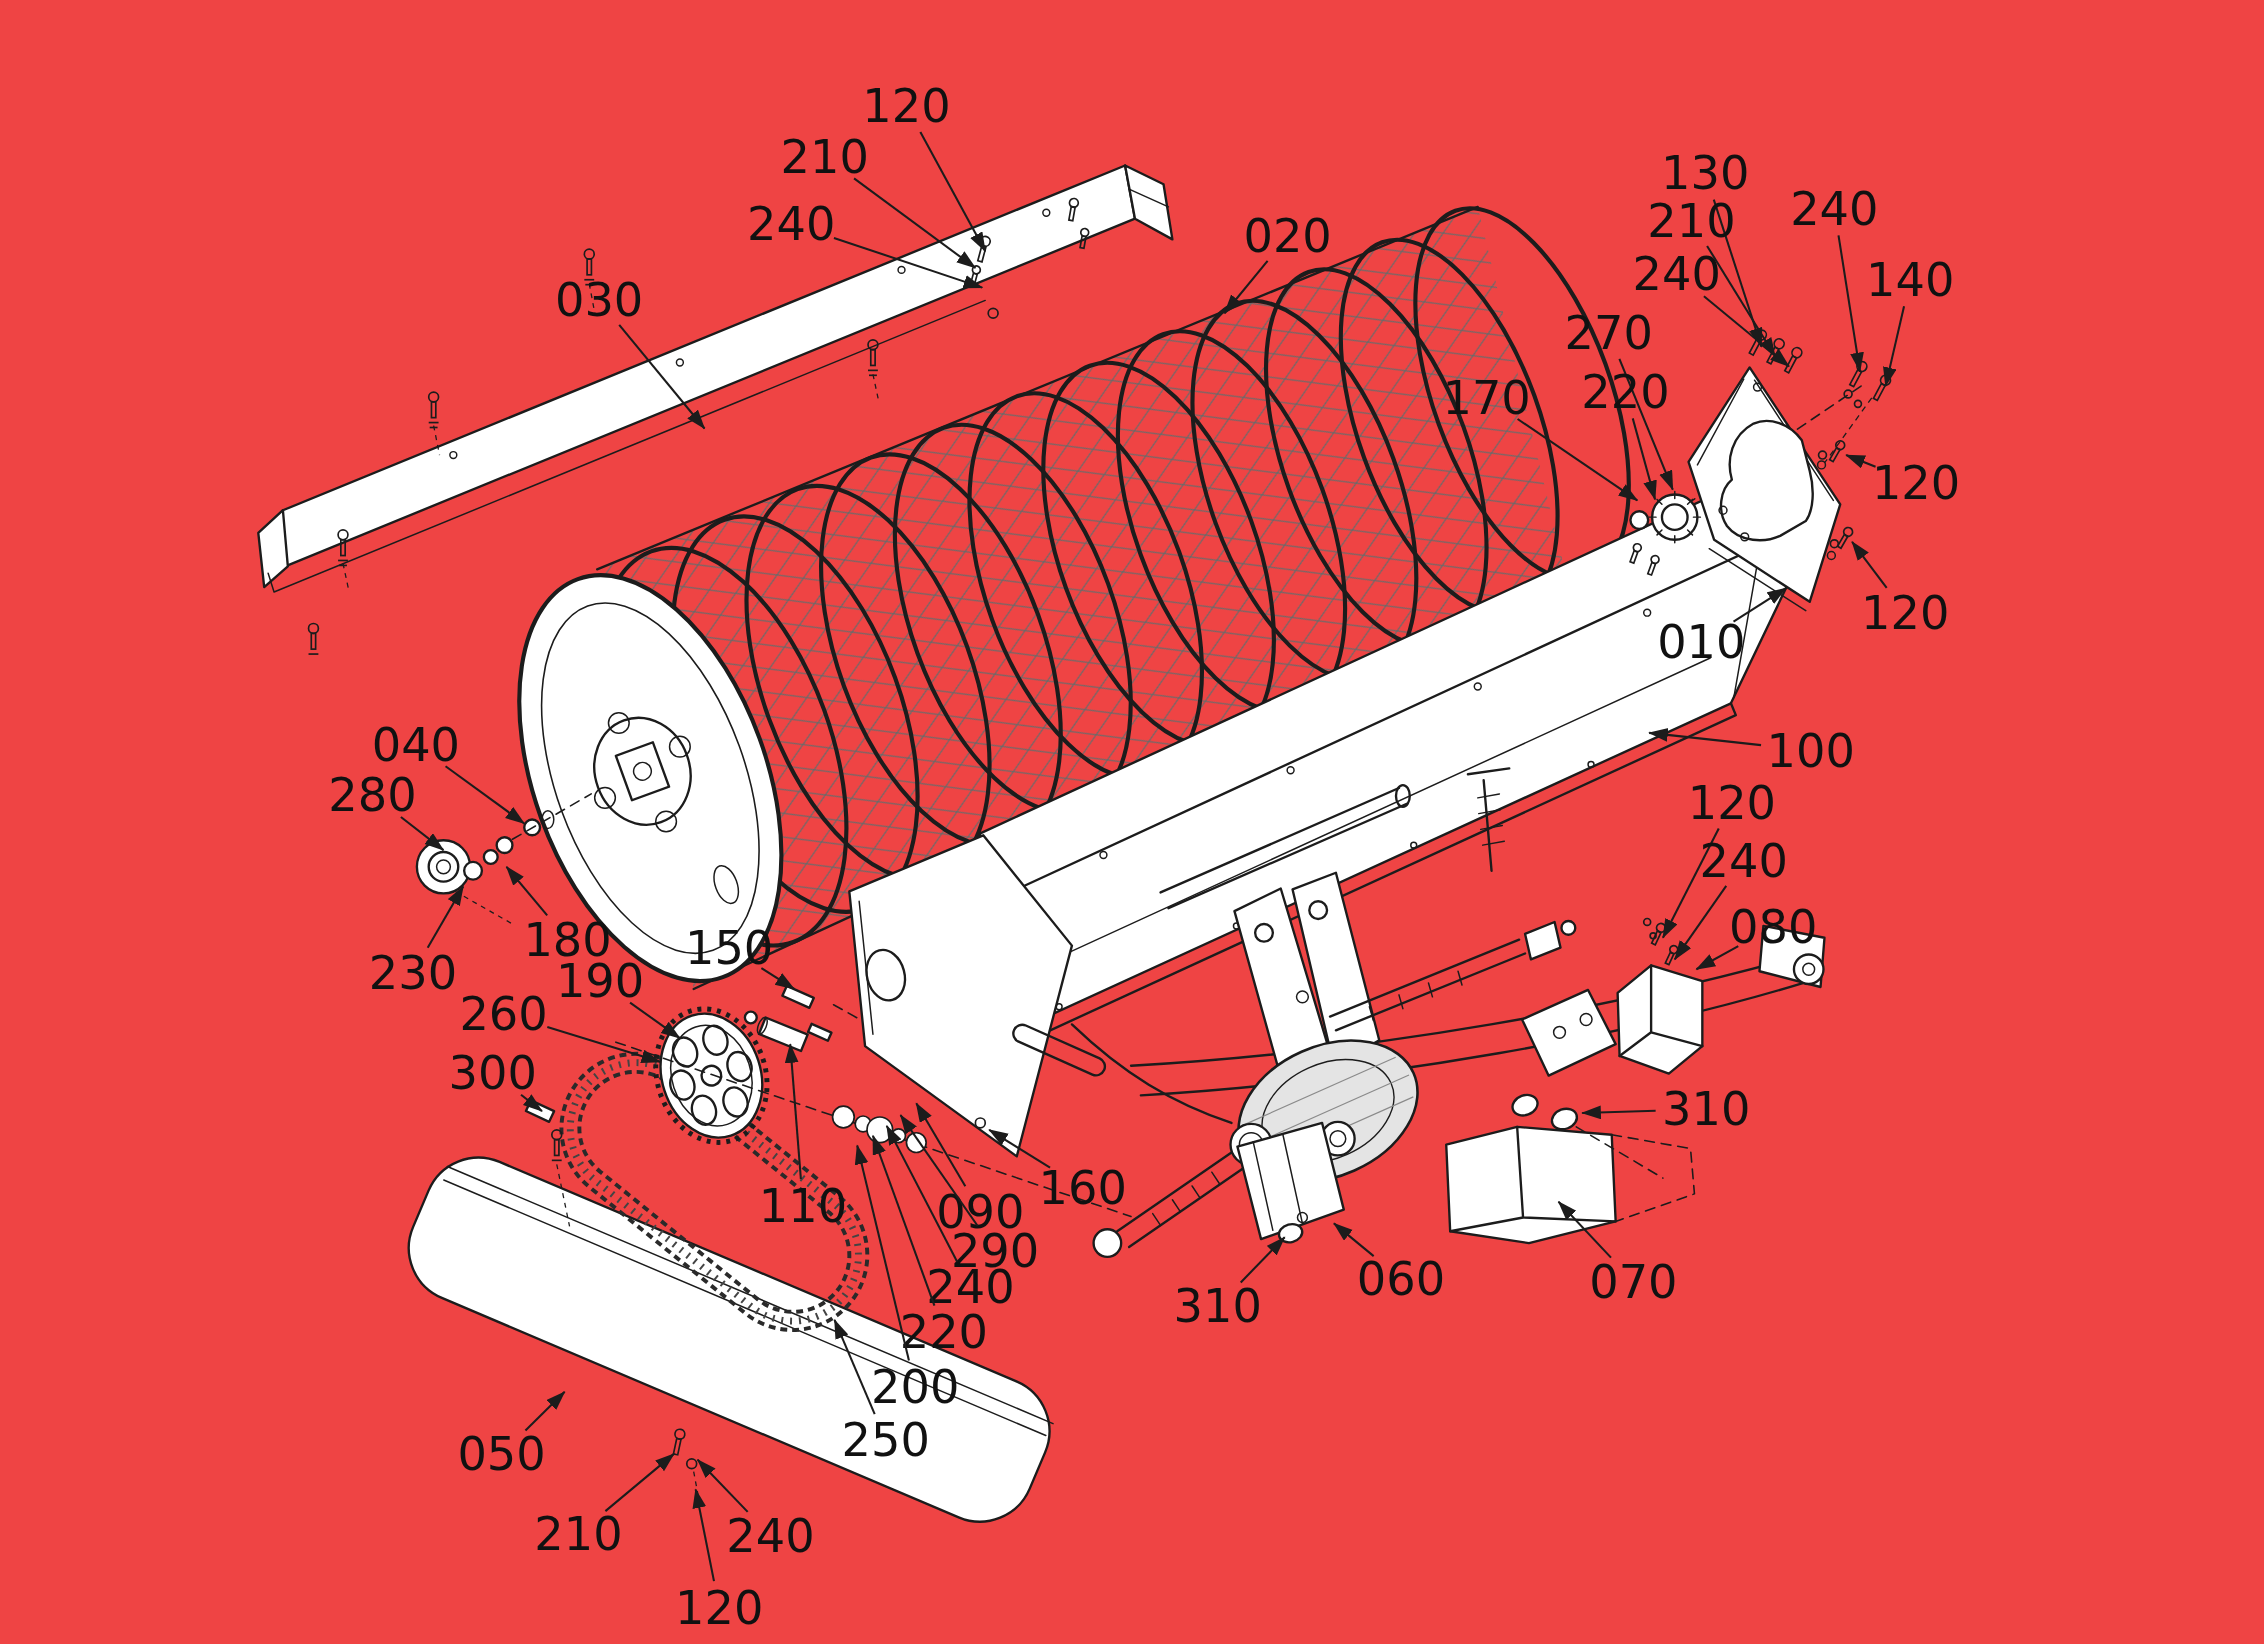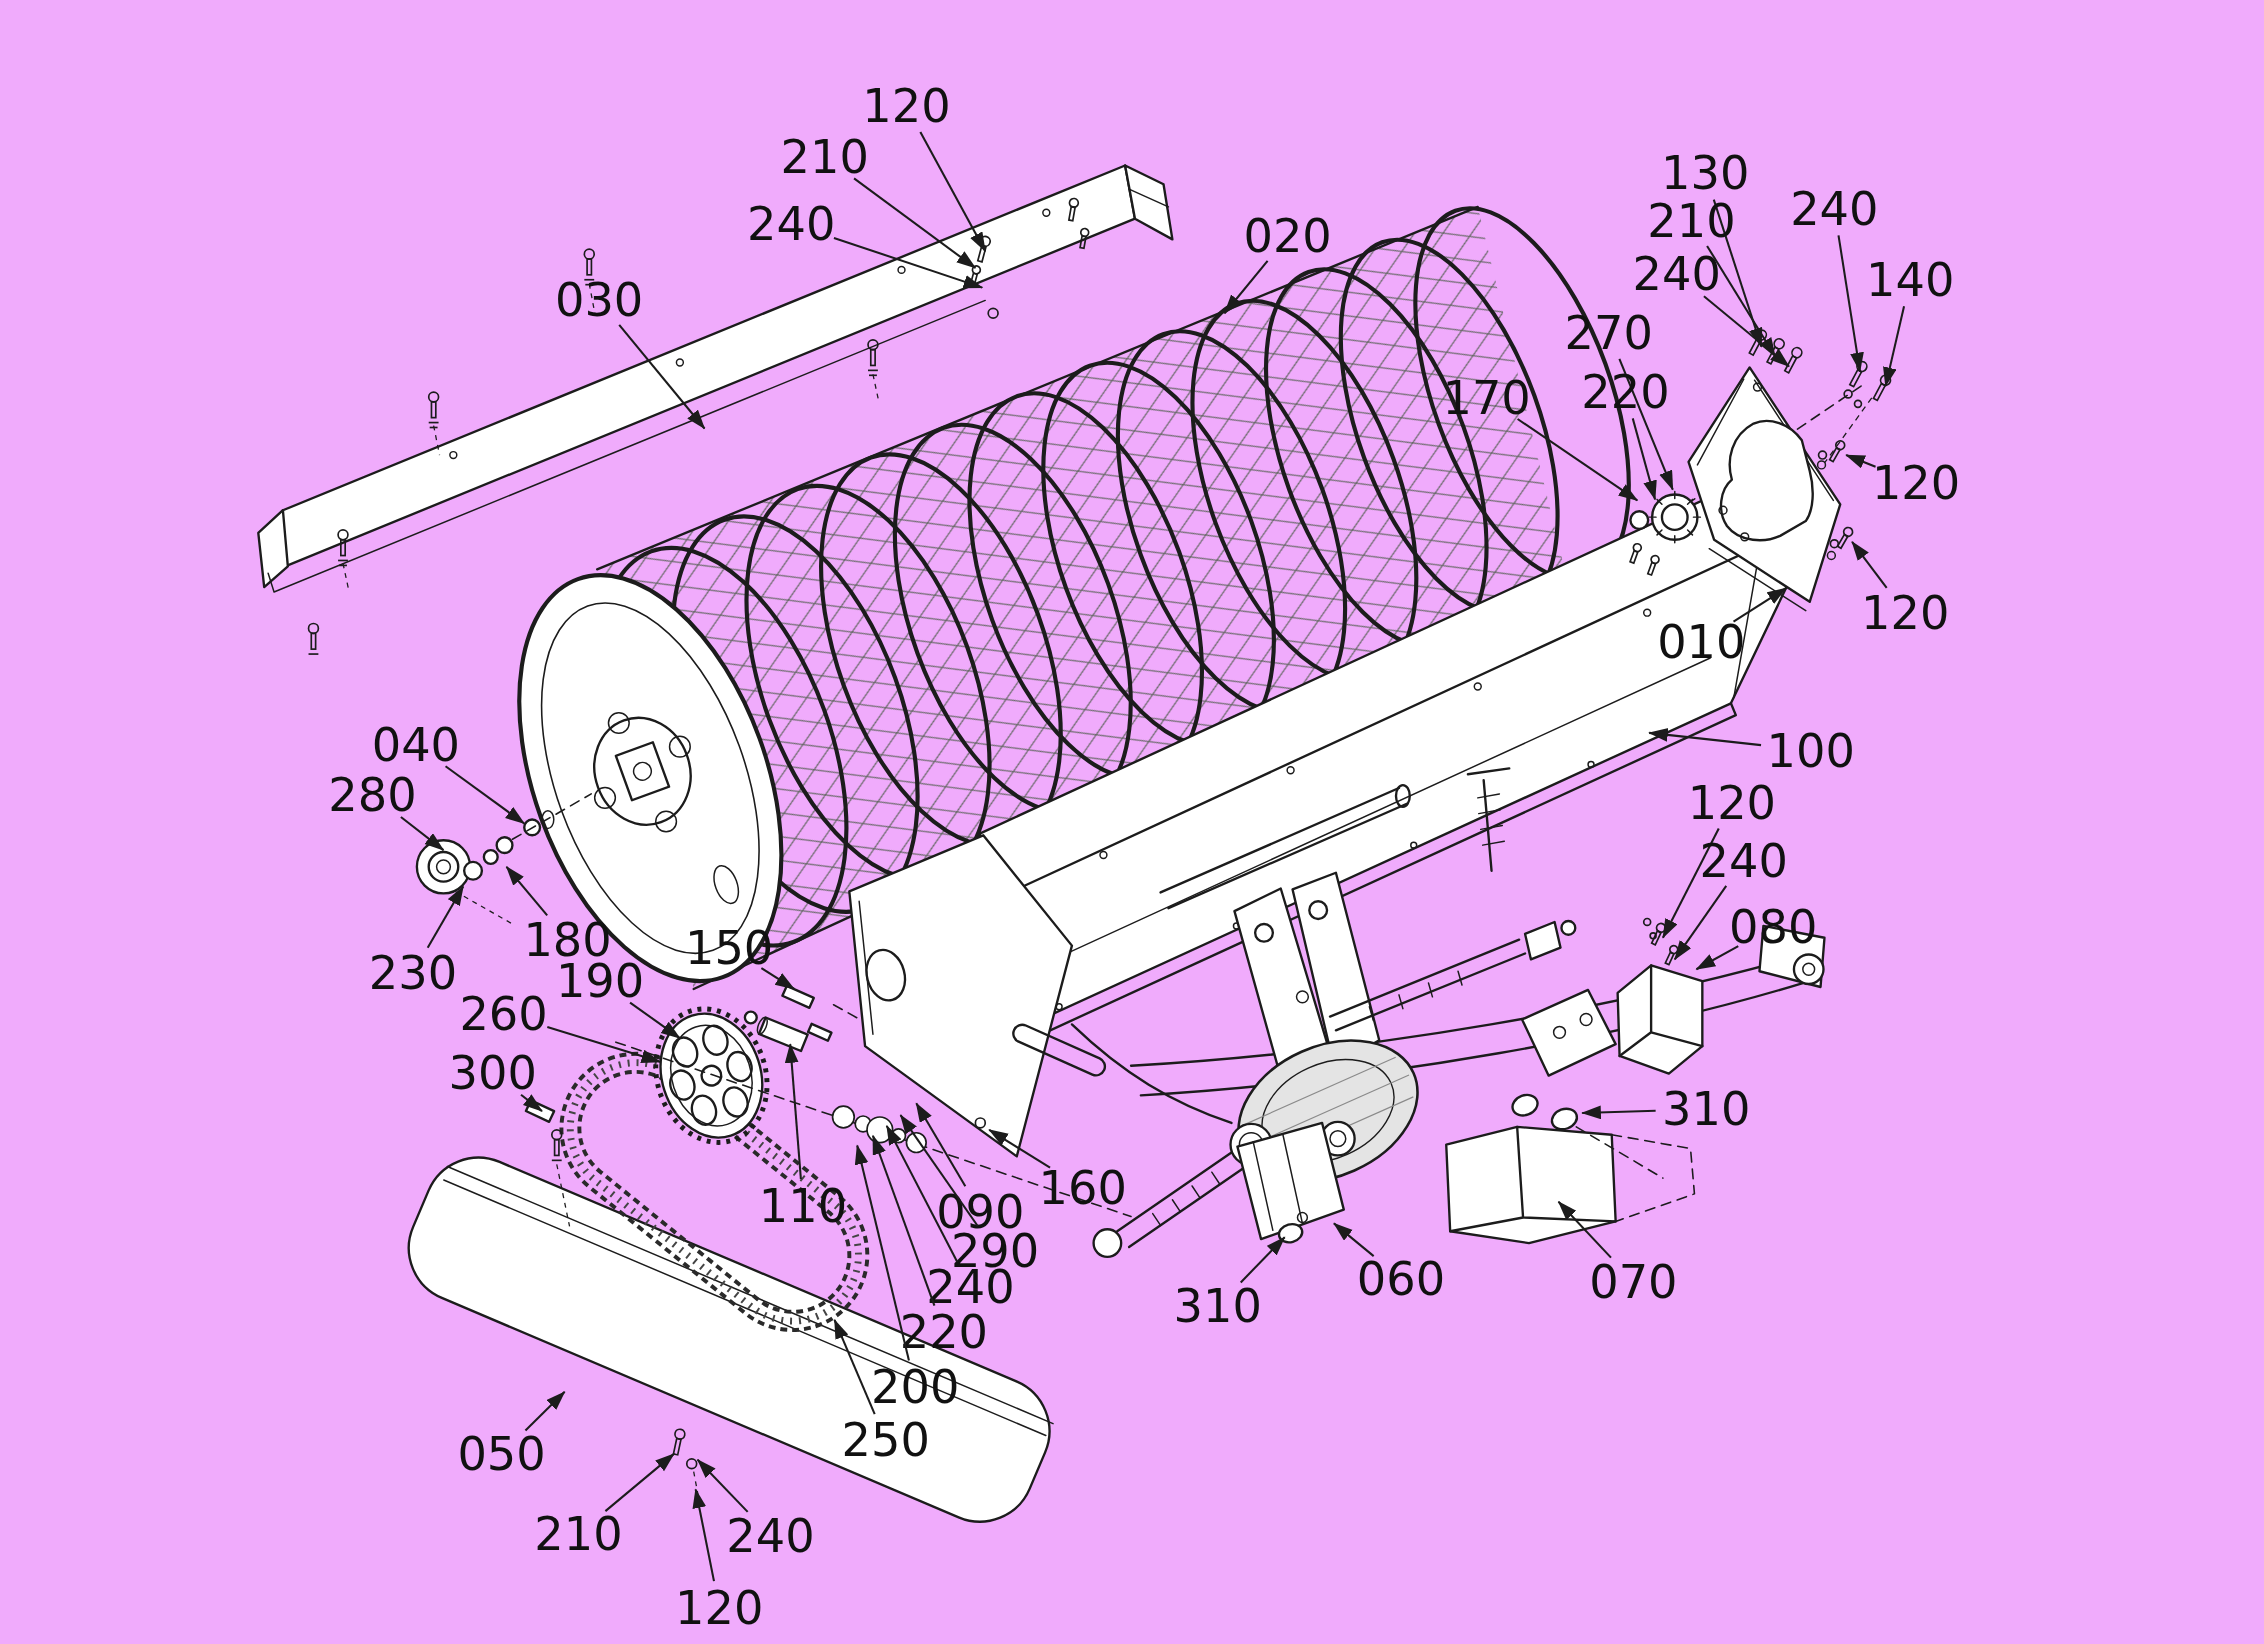--- a/index.html
+++ b/index.html
@@ -1,16 +1,16 @@
 <!DOCTYPE html>
 <html><head>
 <meta charset="utf-8">
 <style>
   html,body{margin:0;padding:0;background:#ffffff;}
-  .page{position:relative;width:2265px;height:1644px;background:#f0abfc;overflow:hidden;
+  .page{position:relative;width:2265px;height:1644px;background:#ef4444;overflow:hidden;
         font-family:"DejaVu Sans","Liberation Sans",sans-serif;}
   svg{position:absolute;left:0;top:0;}
   .ln{stroke:#1c1c1c;fill:none;stroke-width:2.4;stroke-linejoin:round;stroke-linecap:round;}
   .lnw{stroke:#1c1c1c;fill:#ffffff;stroke-width:2.4;stroke-linejoin:round;}
   .thin{stroke-width:1.5;}
   .bold{stroke-width:4.2;}
   .dash{stroke-dasharray:10 7;stroke-width:1.6;}
   .leader{stroke:#1c1c1c;stroke-width:2.1;fill:none;}
   .callout{fill:#111;font-size:47px;font-family:"DejaVu Sans","Liberation Sans",sans-serif;}
 </style>

